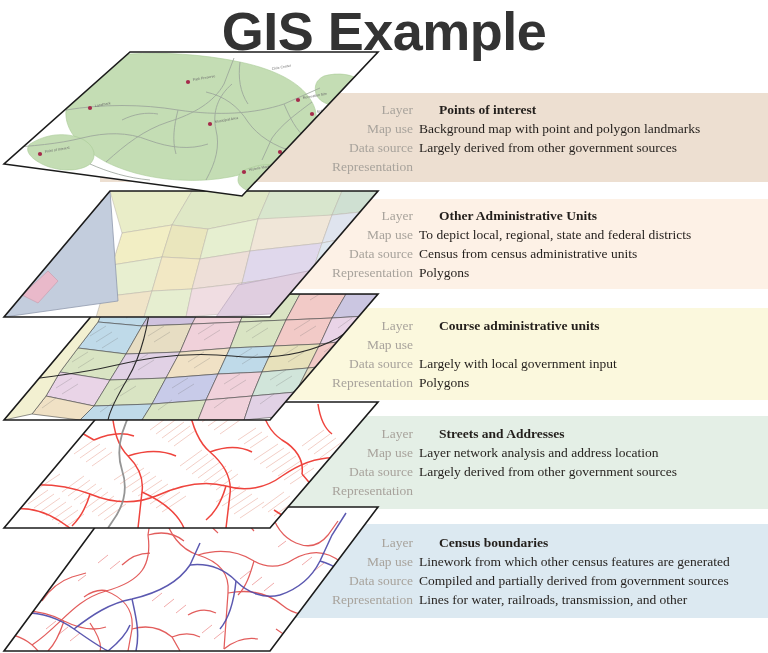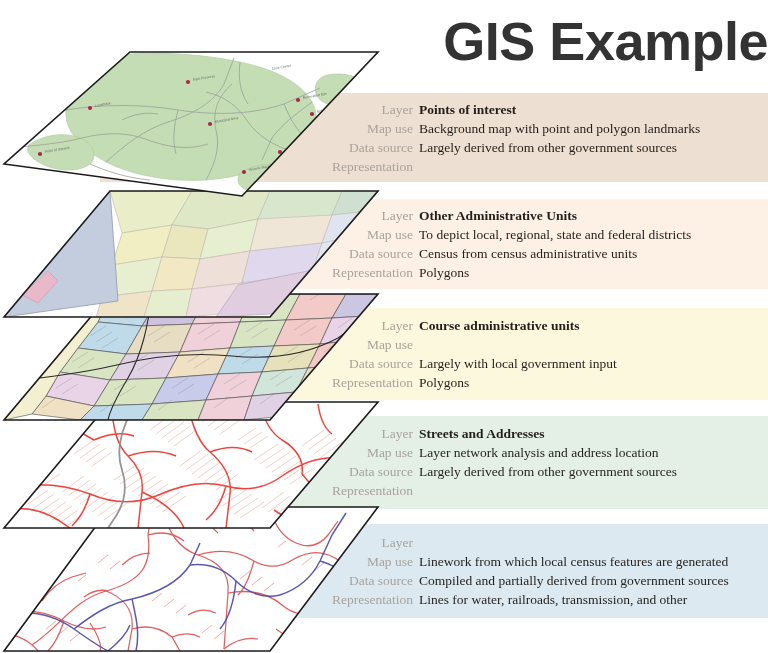--- a/index.html
+++ b/index.html
@@ -6,25 +6,24 @@
   html,body { background:#ffffff; }
   body {
     width:768px; height:653px; position:relative; overflow:hidden;
     font-family:"Liberation Sans", sans-serif;
   }
   #stage { position:absolute; inset:0; }
 
   
   .title {
     position:absolute; left:0; top:2px; width:768px;
-    text-align:right;
+    text-align:center;
     font-size:54px; font-weight:bold; letter-spacing:-0.5px;
     color:#333333; line-height:58px;
     white-space:nowrap;
-    margin-top:10px;
   }
 
   
   .panel {
     position:absolute;
     left:100px;
     width:668px;
   }
   .panel-bg { position:absolute; inset:0; }
 
@@ -44,21 +43,21 @@
     color:#a8a39c;
     line-height:19px;
   }
   .val {
     position:absolute;
     left:319px;
     font-size:13.5px;
     color:#231f1c;
     line-height:19px;
   }
-  .val.bold { font-weight:bold; }
+  .val.bold { font-weight:bold;margin-left:20px; }
 
   
   .plate { position:absolute; }
   .plate svg { display:block; }
 </style>
 </head>
 <body>
 
 <div id="stage">
 
@@ -145,24 +144,25 @@
         <span class="lbl">Representation</span>
       </div>
     </div>
   </div>
 
   <div class="panel" style="top:524px; height:94px;">
     <div class="panel-bg" style="background:#dce9f1;"></div>
     <div class="rows" style="top:9px;">
       <div class="row">
         <span class="lbl">Layer</span>
+        <span class="val bold">Census boundaries</span>
       </div>
       <div class="row">
         <span class="lbl">Map use</span>
-        <span class="val">Linework from which local census features are generated</span>
+        <span class="val">Linework from which other census features are generated</span>
       </div>
       <div class="row">
         <span class="lbl">Data source</span>
         <span class="val">Compiled and partially derived from government sources</span>
       </div>
       <div class="row">
         <span class="lbl">Representation</span>
         <span class="val">Lines for water, railroads, transmission, and other</span>
       </div>
     </div>

